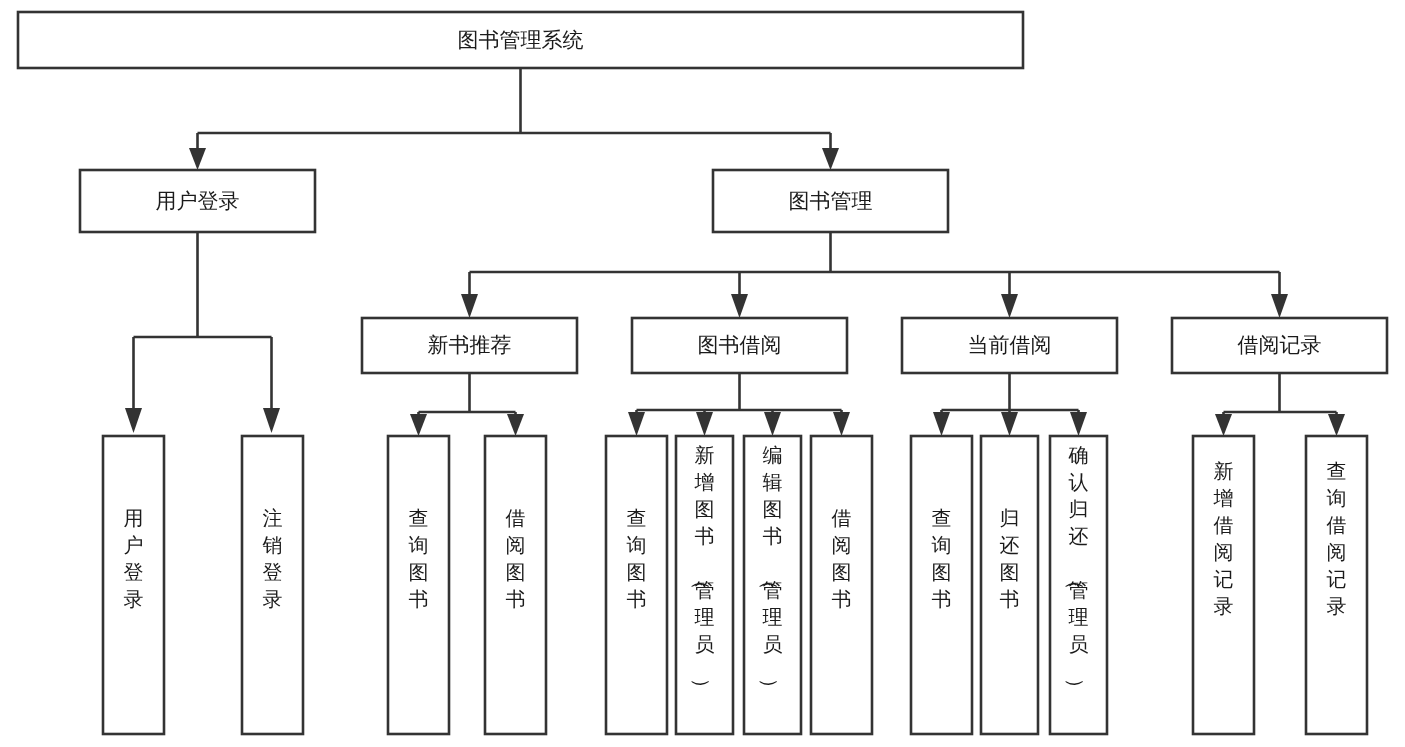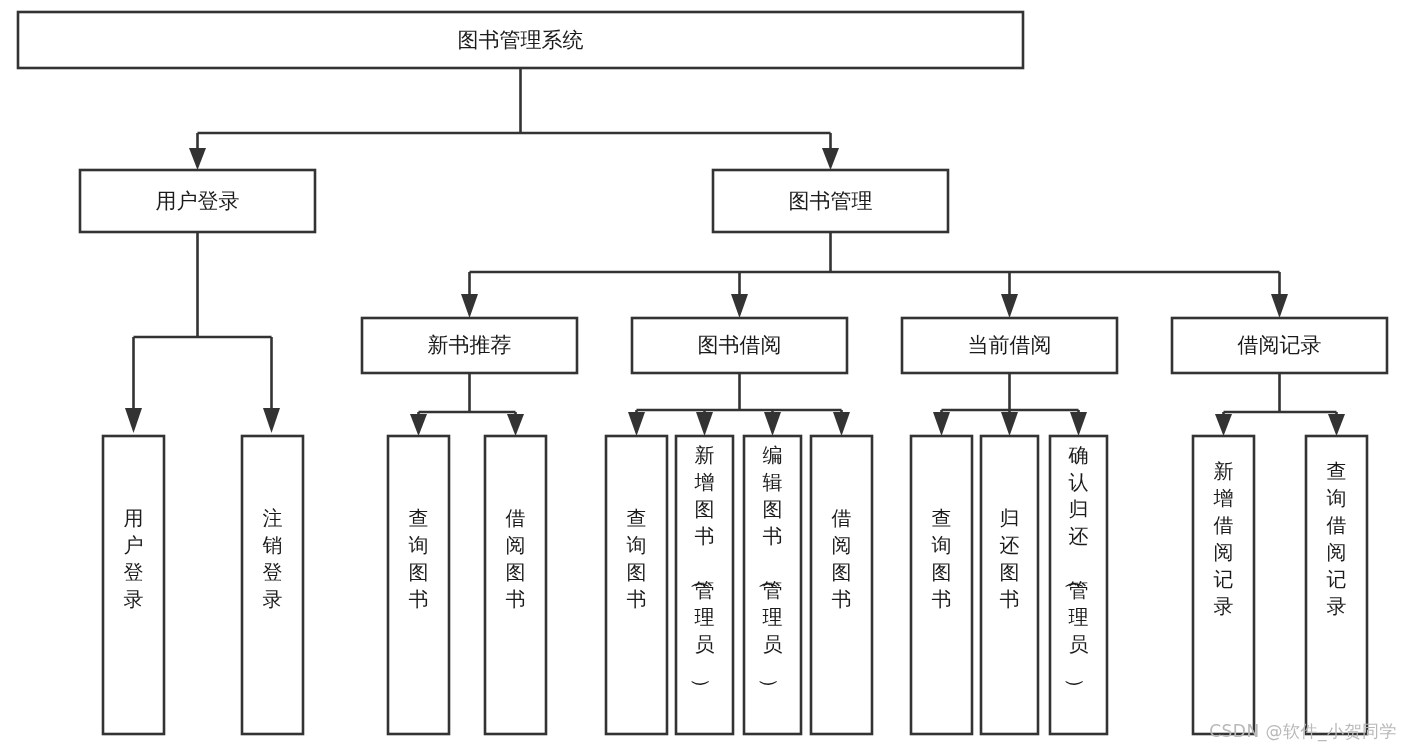--- a/index.html
+++ b/index.html
@@ -242,14 +242,13 @@
       <text class="node-label-v" x="1223.5" y="478"><tspan x="1223.5" dy="0">新</tspan><tspan x="1223.5" dy="27">增</tspan><tspan x="1223.5" dy="27">借</tspan><tspan x="1223.5" dy="27">阅</tspan><tspan x="1223.5" dy="27">记</tspan><tspan x="1223.5" dy="27">录</tspan></text>
     </g>
 
     <g>
       <rect class="node-box" x="1306" y="436" width="61" height="298"></rect>
       <text class="node-label-v" x="1336.5" y="478"><tspan x="1336.5" dy="0">查</tspan><tspan x="1336.5" dy="27">询</tspan><tspan x="1336.5" dy="27">借</tspan><tspan x="1336.5" dy="27">阅</tspan><tspan x="1336.5" dy="27">记</tspan><tspan x="1336.5" dy="27">录</tspan></text>
     </g>
 
   </svg>
 
-  <div class="watermark">CSDN @软件_小贺同学</div>
 </div>
 
 </body></html>

